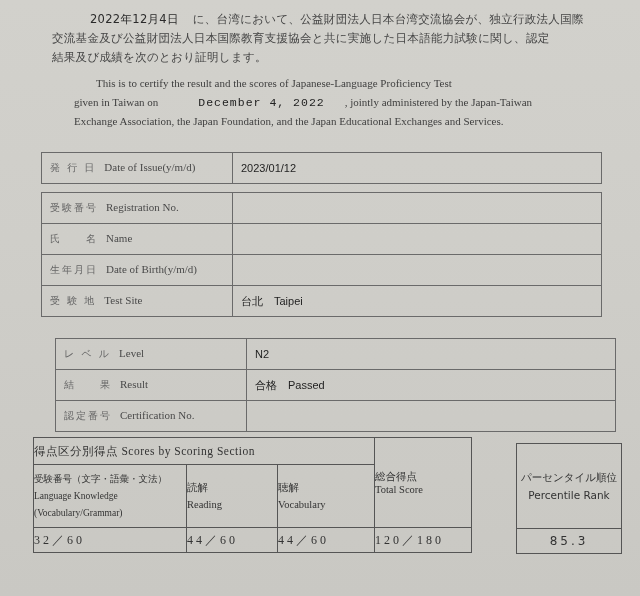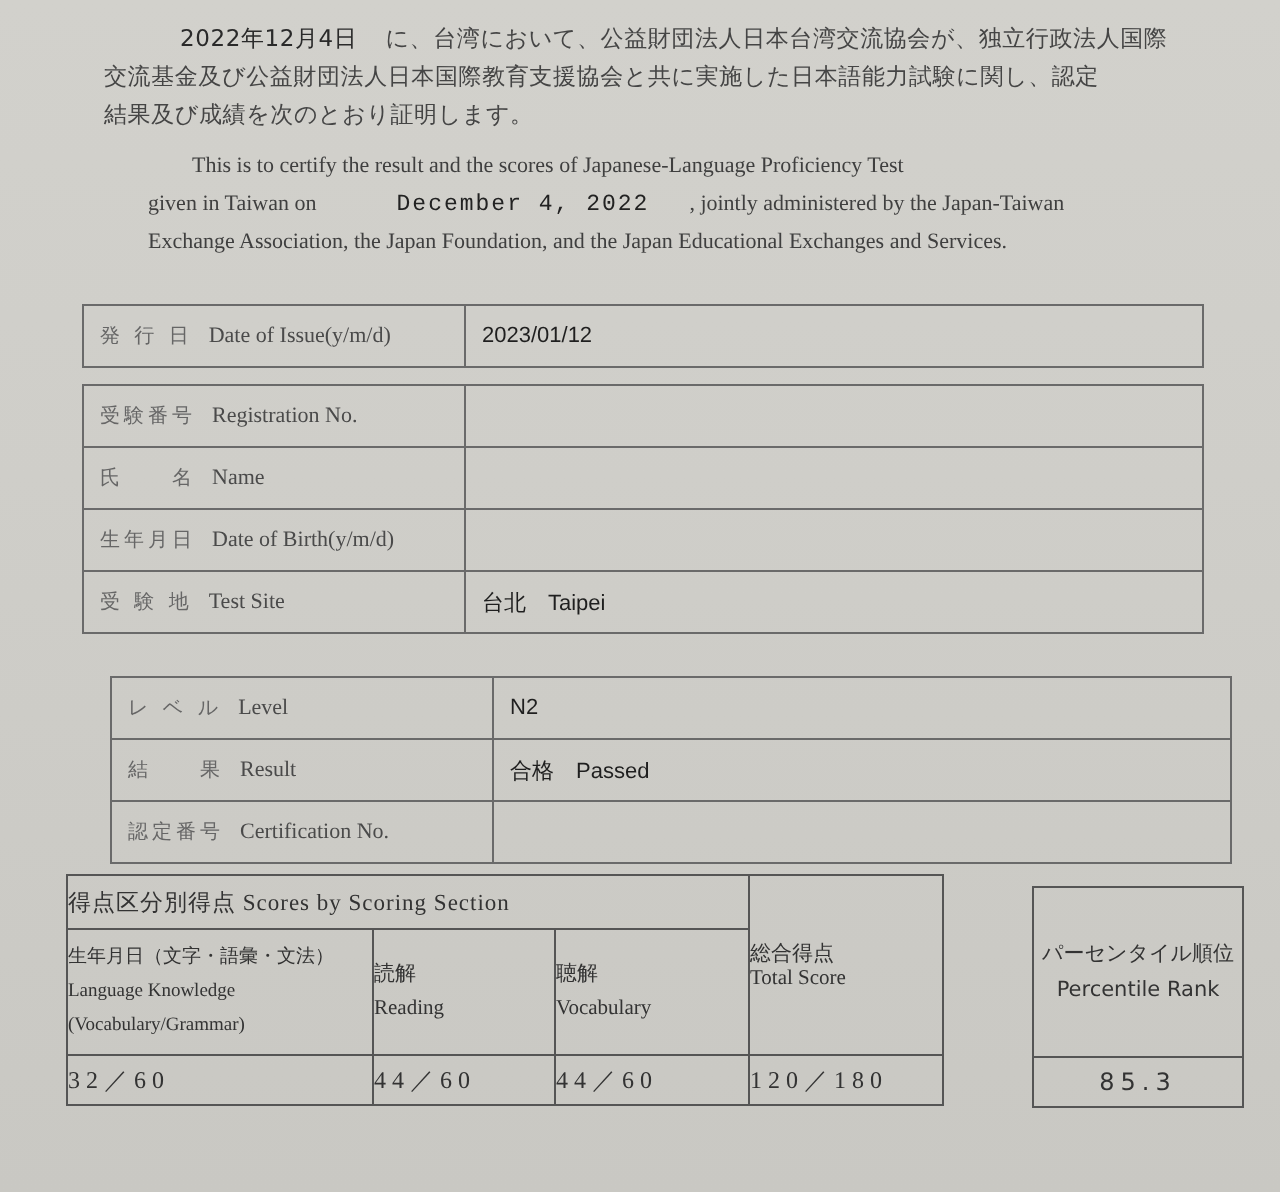--- a/index.html
+++ b/index.html
@@ -110,21 +110,21 @@
   <tbody>
       <tr>
     <td colspan="3" class="sc-head">得点区分別得点 Scores by Scoring Section</td>
     <td rowspan="2" style="width:96px">
       <div>総合得点</div>
       <div>Total Score</div>
     </td>
   </tr>
   <tr class="sc-sub">
     <td style="width:152px;font-size:9.5px">
-      <div>生年月日（文字・語彙・文法）</div>
+      <div>受験番号（文字・語彙・文法）</div>
       <div>Language Knowledge</div>
       <div>(Vocabulary/Grammar)</div>
     </td>
     <td style="width:90px">
       <div>読解</div>
       <div>Reading</div>
     </td>
     <td style="width:96px">
       <div>聴解</div>
       <div>Vocabulary</div>

